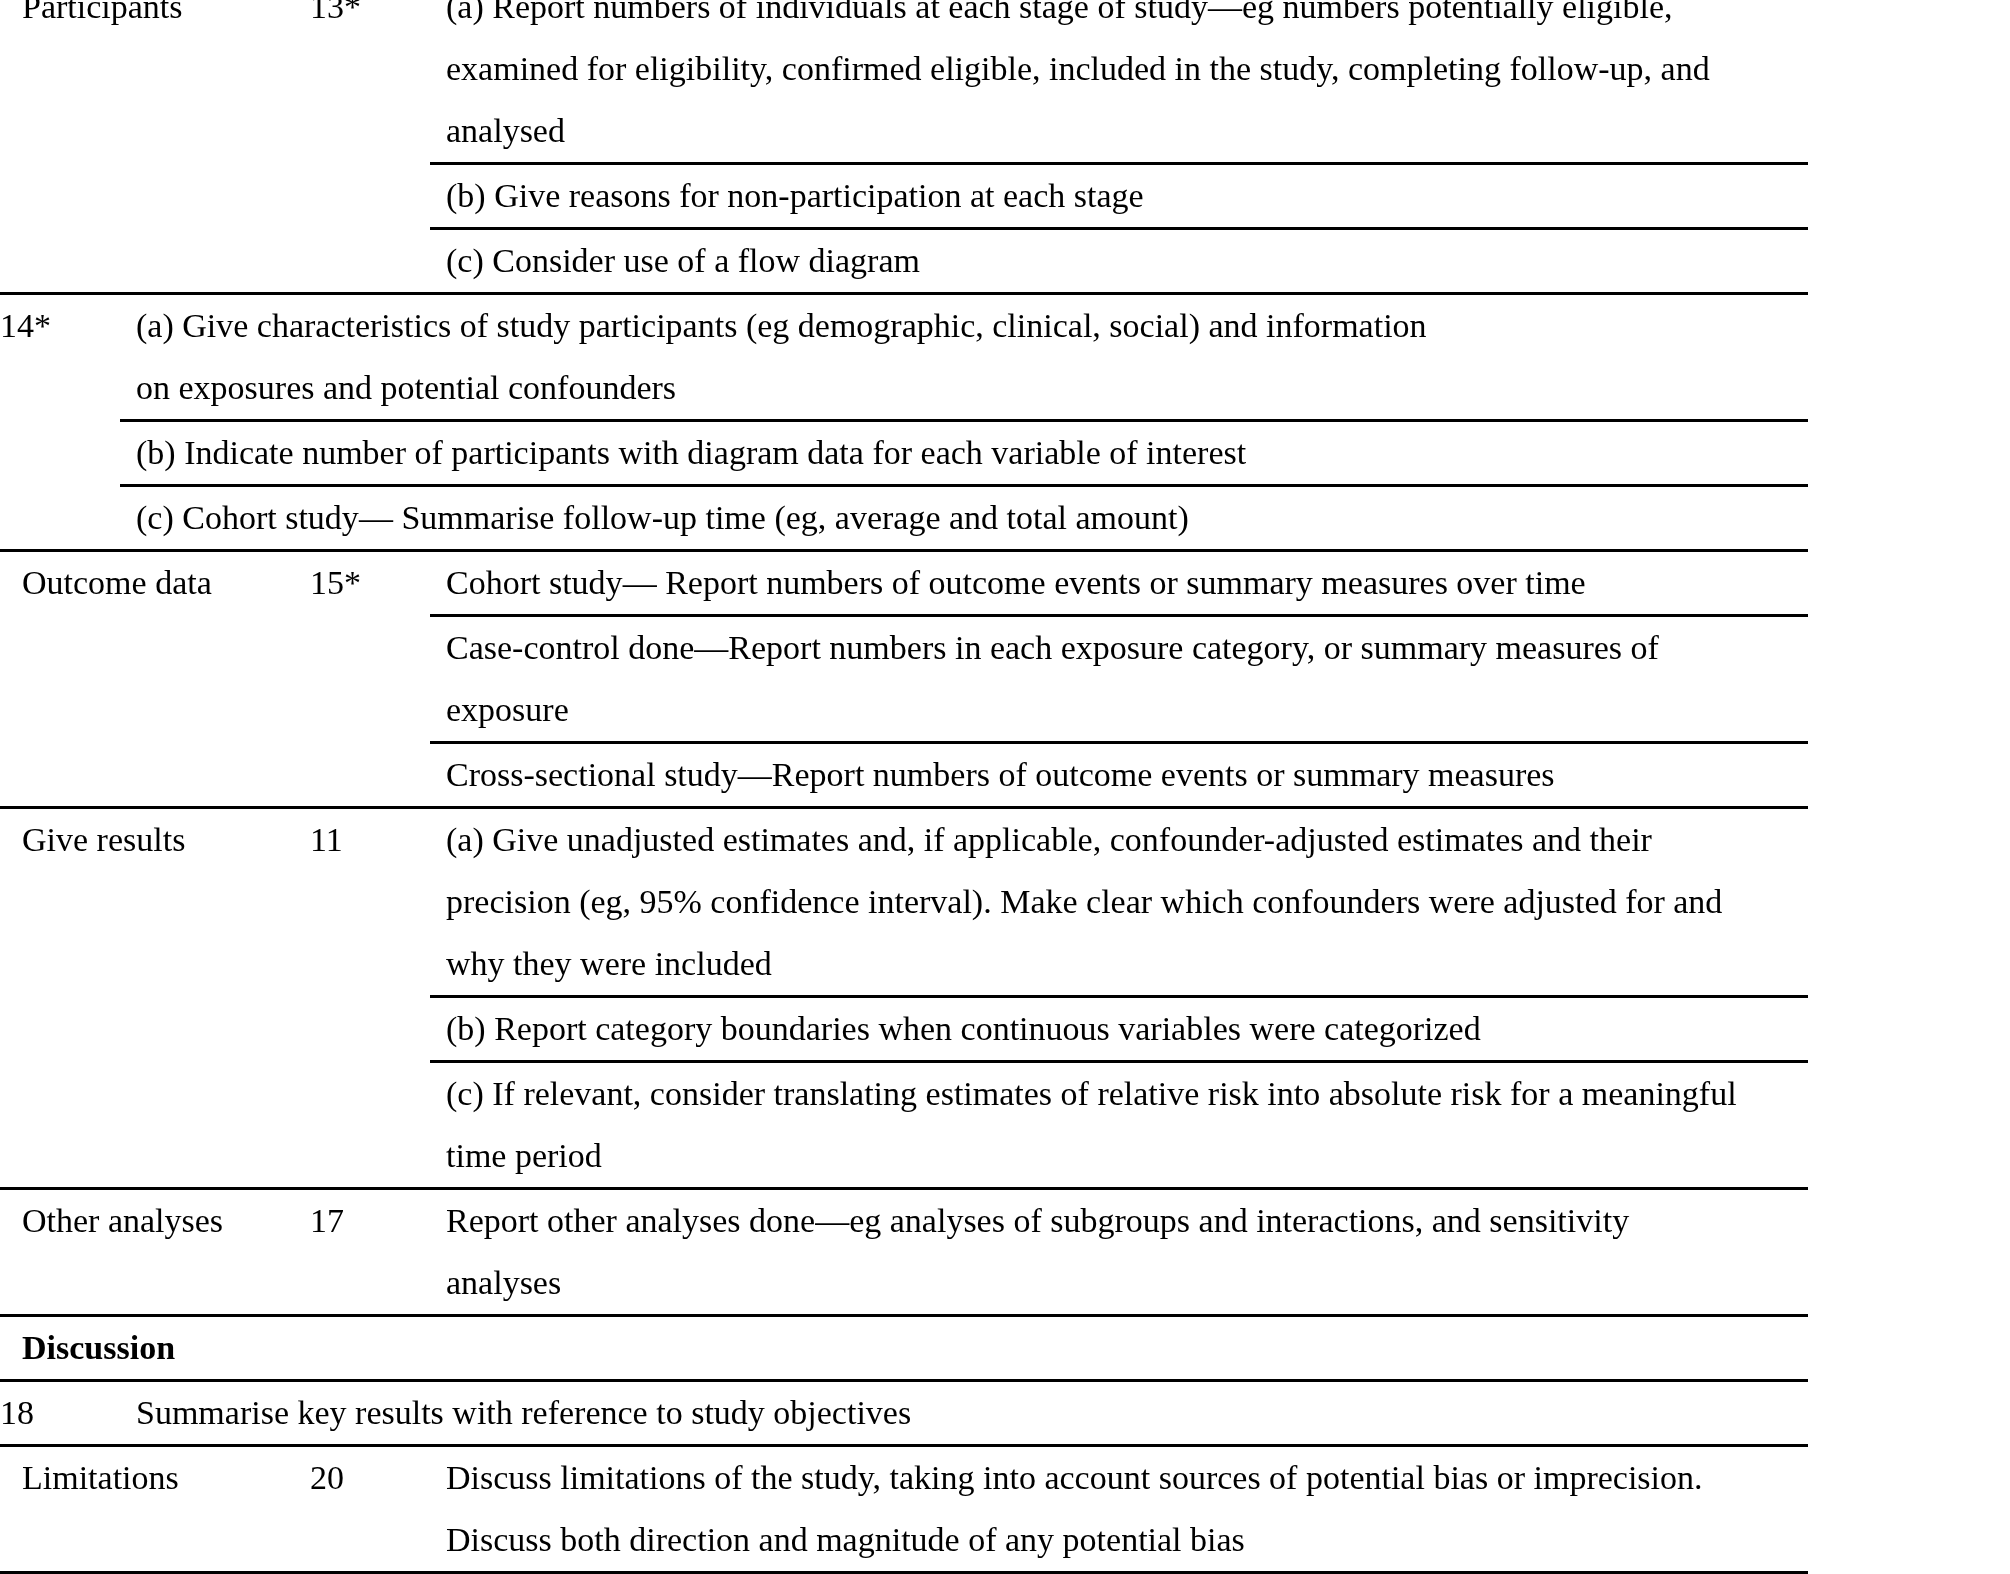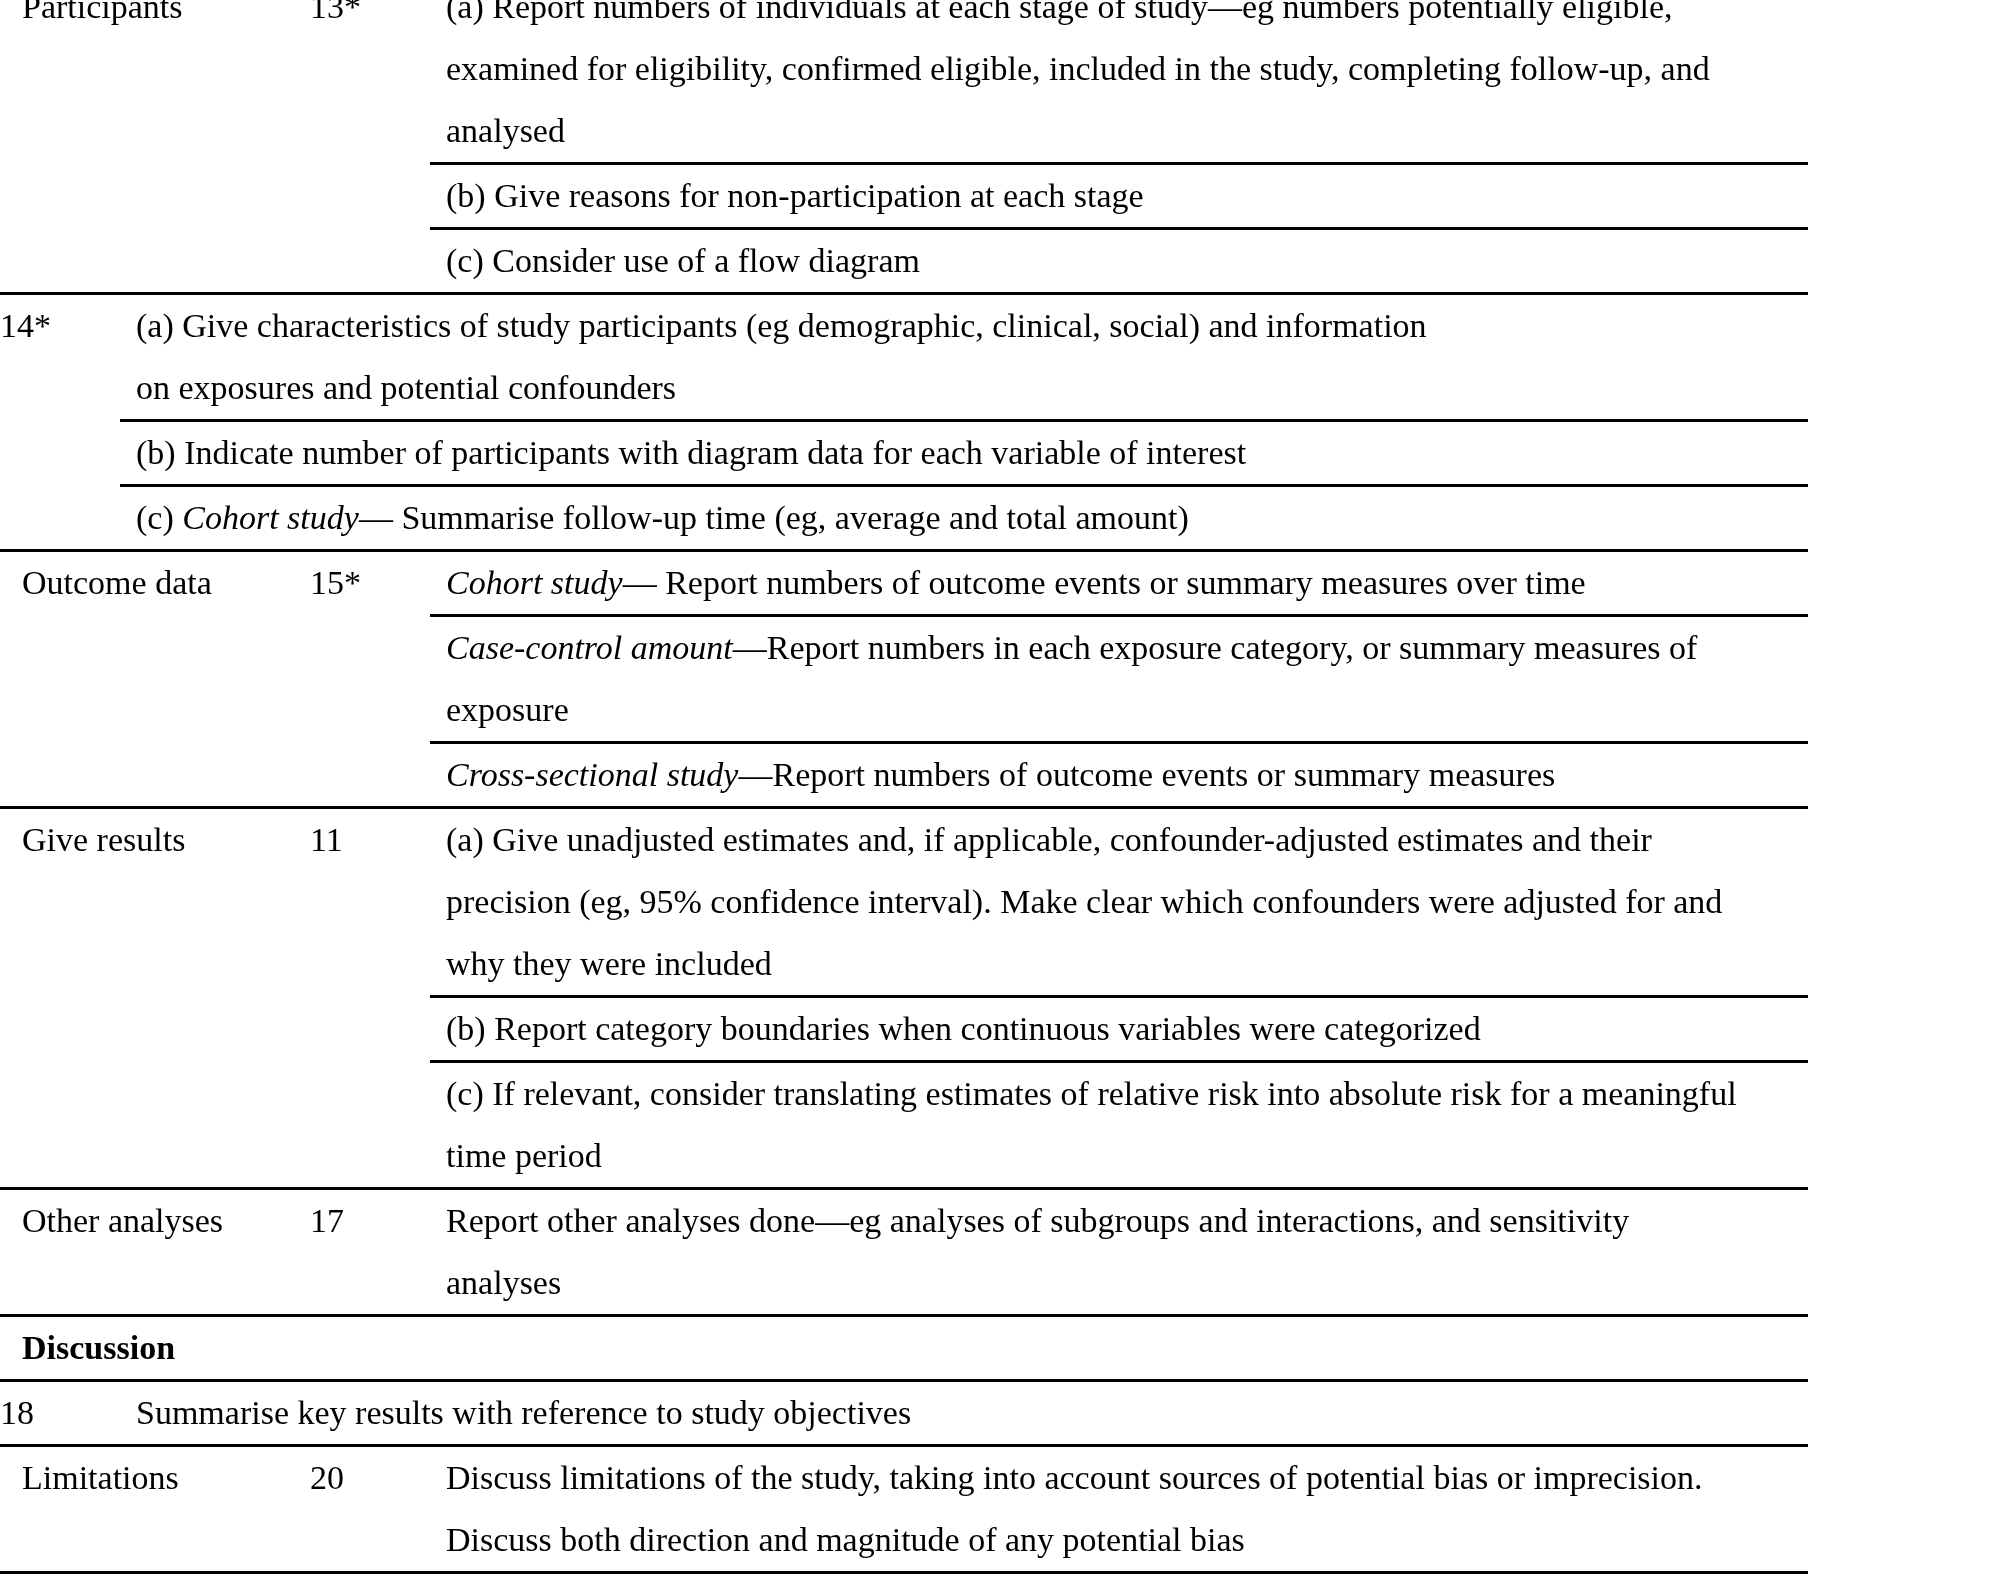--- a/index.html
+++ b/index.html
@@ -45,21 +45,20 @@
     min-width: 0;
   }
   .sub {
     white-space: pre;
     padding-left: 16px;
   }
   .sub + .sub {
     border-top: 3px solid #000000;
   }
   .it {
-    font-style: italic;
   }
   .section-row {
     border-bottom: 3px solid #000000;
     padding-left: 22px;
     font-weight: 700;
     white-space: pre;
   }
 </style>
 </head>
 <body>
@@ -87,21 +86,21 @@
           <div class="sub"><span>(b) Indicate number of participants with diagram data for each variable of interest</span></div>
           <div class="sub"><span>(c) </span><span class="it">Cohort study</span><span>— Summarise follow-up time (eg, average and total amount)</span></div>
         </div>
     </div>
 
     <div class="trow">
       <div class="cell-label">Outcome data</div>
       <div class="cell-num">15*</div>
       <div class="cell-desc">
           <div class="sub"><span class="it">Cohort study</span><span>— Report numbers of outcome events or summary measures over time</span></div>
-          <div class="sub"><span class="it">Case-control amount</span><span>—Report numbers in each exposure category, or summary measures of
+          <div class="sub"><span class="it">Case-control done</span><span>—Report numbers in each exposure category, or summary measures of
 exposure</span></div>
           <div class="sub"><span class="it">Cross-sectional study</span><span>—Report numbers of outcome events or summary measures</span></div>
         </div>
     </div>
 
     <div class="trow">
       <div class="cell-label">Give results</div>
       <div class="cell-num">11</div>
       <div class="cell-desc">
           <div class="sub"><span>(a) Give unadjusted estimates and, if applicable, confounder-adjusted estimates and their

